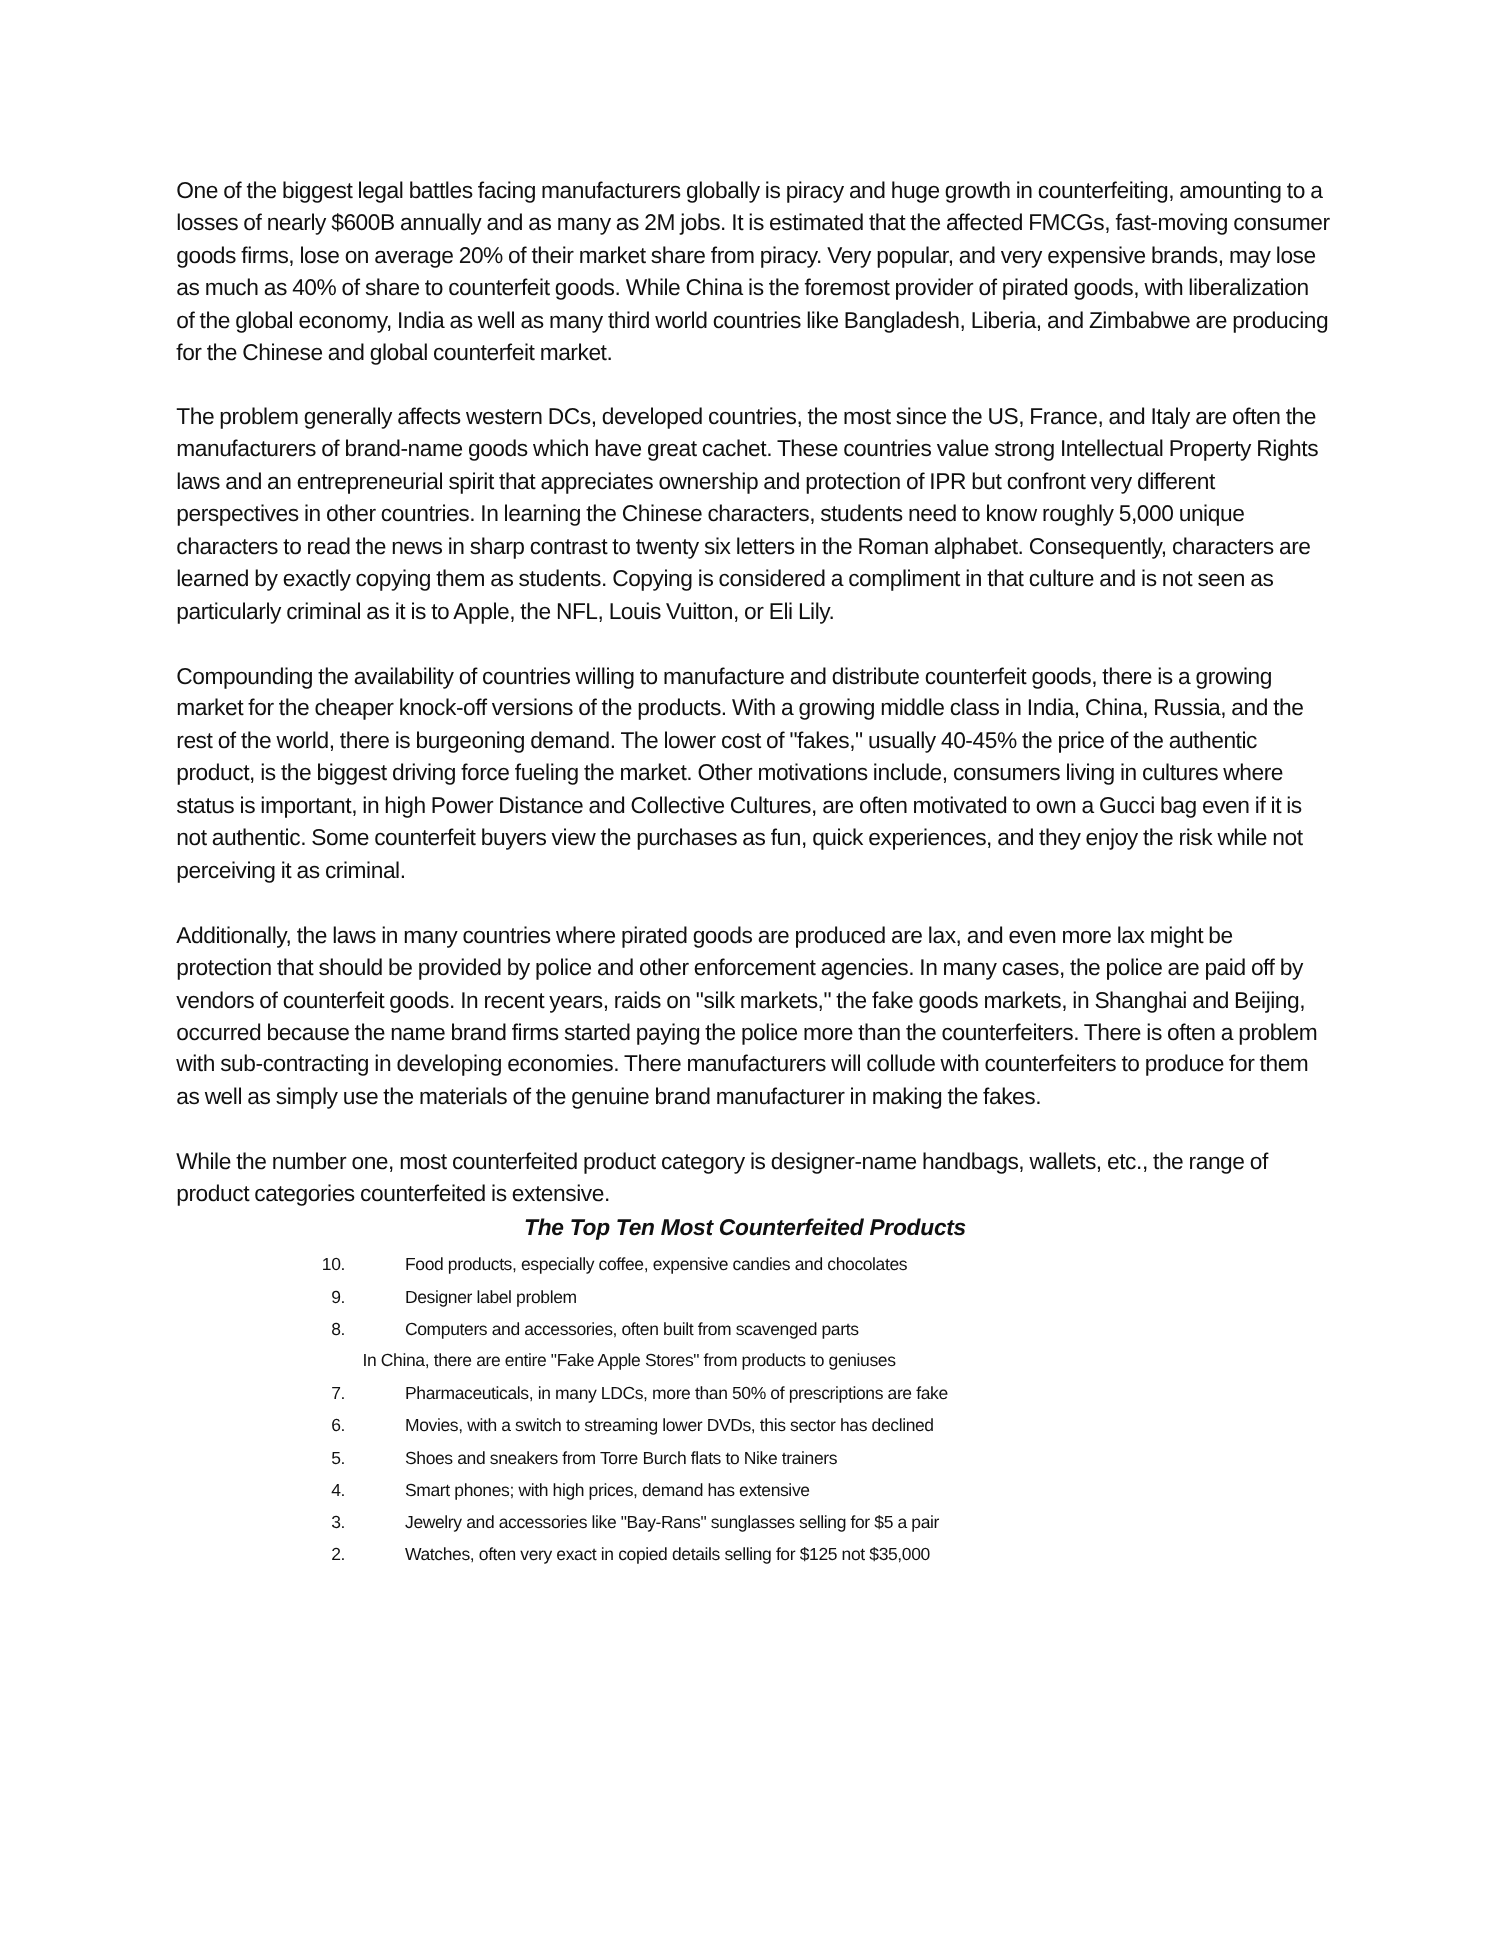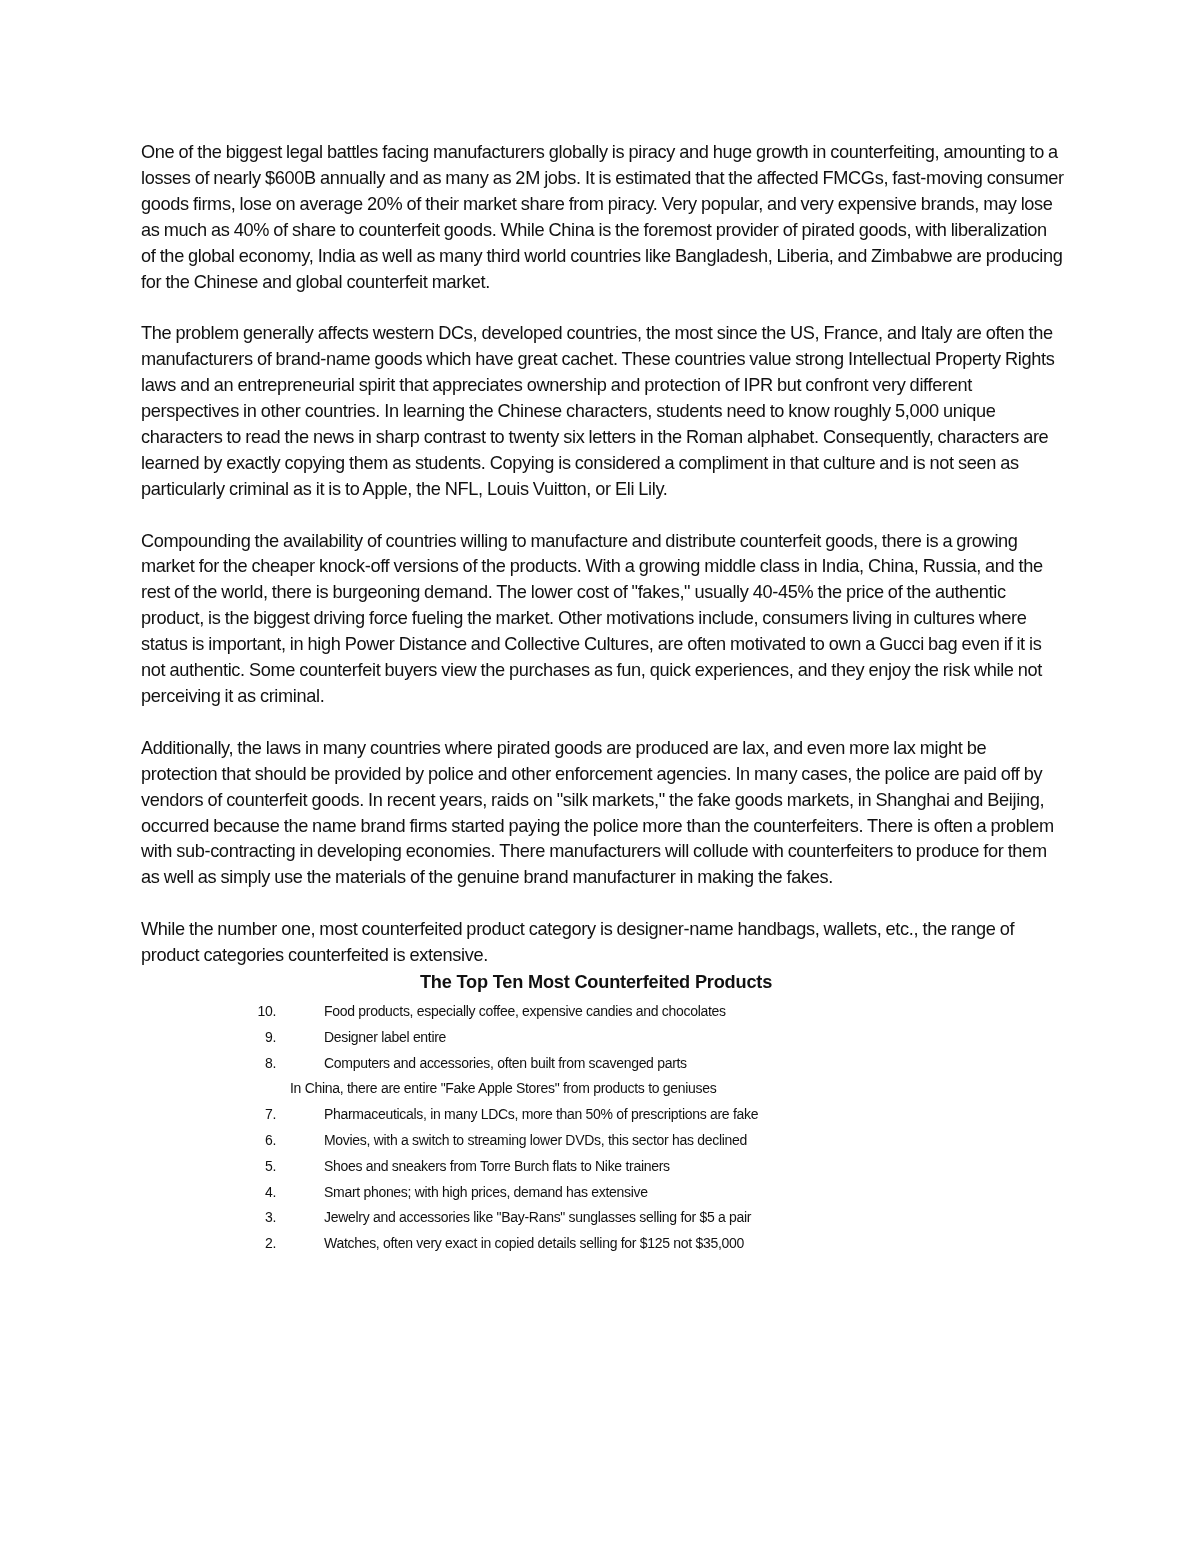--- a/index.html
+++ b/index.html
@@ -41,20 +41,21 @@
       margin-bottom: 0;
     }
     .list-title {
       text-align: center;
       font-weight: bold;
       font-size: 18.2px;
       line-height: 26px;
       margin: 0 0 4px 0;
       letter-spacing: -0.2px;
       padding-right: 14px;
+      font-style: italic;
     }
     .top-list {
       list-style: none;
       margin: 0;
       padding: 0 0 0 105px;
     }
     .top-list li {
       font-size: 14px;
       line-height: 25.8px;
       letter-spacing: -0.3px;
@@ -90,21 +91,21 @@
 
   <div class="list-title">The Top Ten Most Counterfeited Products</div>
 
   <ul class="top-list">
     <li>
       <span class="num">10.</span>
       <span class="text">Food products, especially coffee, expensive candies and chocolates</span>
     </li>
     <li>
       <span class="num">9.</span>
-      <span class="text">Designer label entire</span>
+      <span class="text">Designer label problem</span>
     </li>
     <li>
       <span class="num">8.</span>
       <span class="text">Computers and accessories, often built from scavenged parts</span>
     </li>
     <li>
       <span class="sub">In China, there are entire "Fake Apple Stores" from products to geniuses</span>
     </li>
     <li>
       <span class="num">7.</span>

